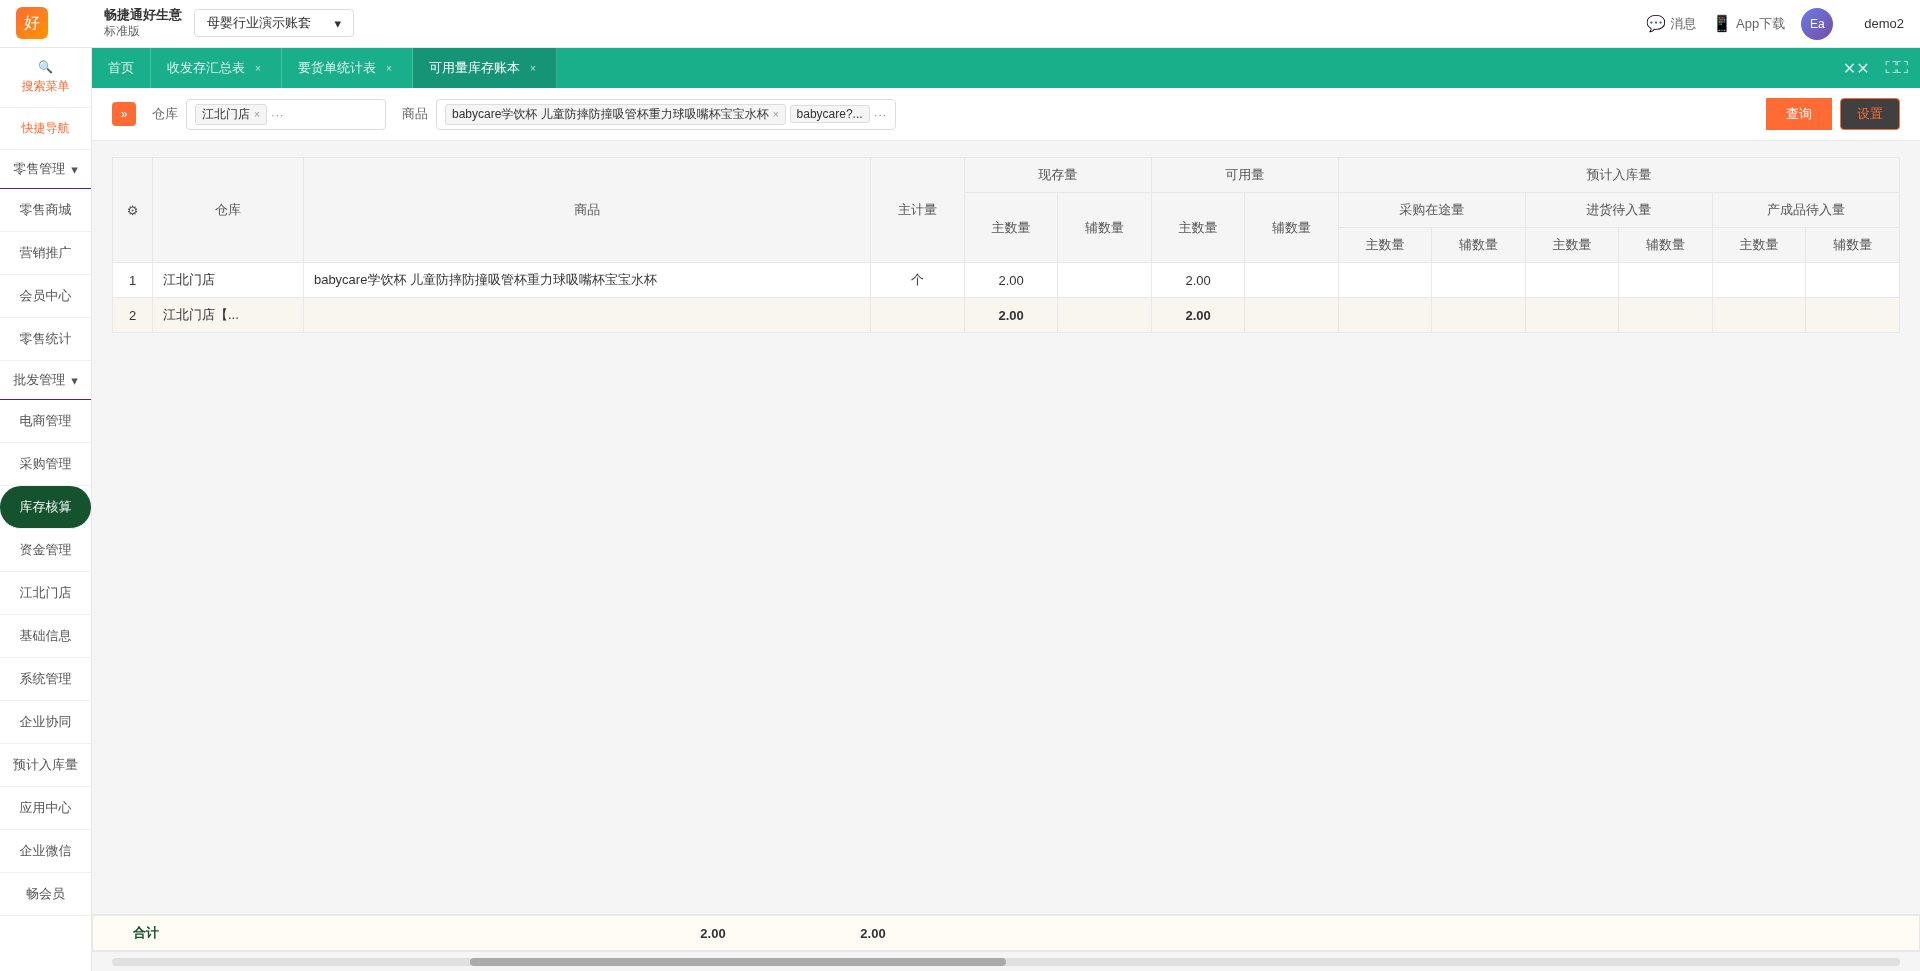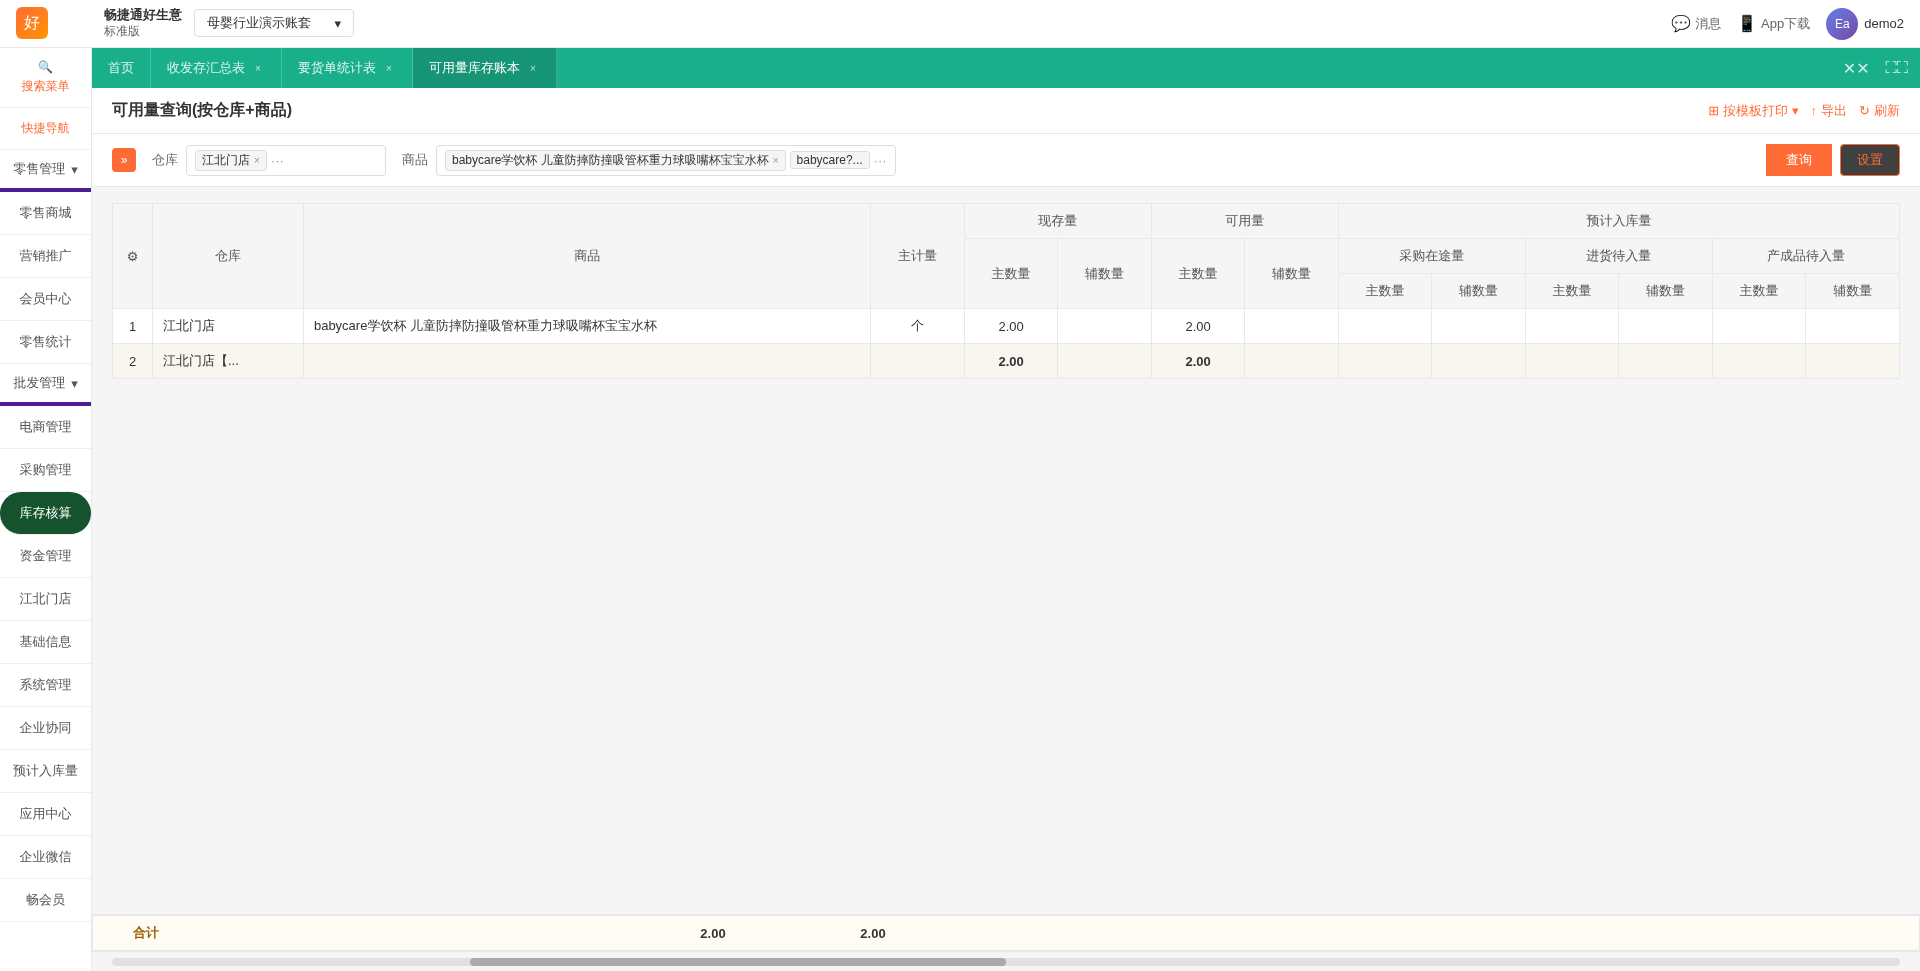--- a/index.html
+++ b/index.html
@@ -73,21 +73,21 @@
       width: 32px;
       height: 32px;
       border-radius: 50%;
       background: linear-gradient(135deg, #667eea, #764ba2);
       display: flex;
       align-items: center;
       justify-content: center;
       color: white;
       font-size: 12px;
     }
-    .username { color: #333; font-size: 13px; }
+    .username { color: #333; font-size: 13px; margin-left: 25px; }
 
     
     .main-layout {
       display: flex;
       flex: 1;
       overflow: hidden;
     }
 
     
     .sidebar {
@@ -115,21 +115,21 @@
     .sidebar-item.special {
       color: #ff6b35;
       font-size: 12px;
     }
     .sidebar-section-header {
       padding: 10px 8px;
       text-align: center;
       cursor: pointer;
       color: #555;
       font-size: 13px;
-      border-bottom: 4px solid #4c1d95;
+      border-bottom: 1px solid #4c1d95;
       display: flex;
       align-items: center;
       justify-content: center;
       gap: 6px;
     }
 
     
     .content-area {
       flex: 1;
       display: flex;
@@ -354,21 +354,21 @@
       display: flex;
       align-items: center;
       padding: 8px 20px;
       flex-shrink: 0;
       font-size: 13px;
       font-weight: bold;
     }
     .footer-label {
       width: 140px;
       text-align: center;
-      color: #a16207;
+      color: #14532d;
     }
 
     
     .scrollbar-area {
       height: 20px;
       background: #f5f5f5;
       border-top: 1px solid #e8e8e8;
       display: flex;
       align-items: center;
       padding: 0 20px;
@@ -516,38 +516,20 @@
         <span class="close-btn icon-close"></span>
       </div>
       <div class="tab-bar-actions">
         <span class="tab-bar-action-btn icon-close-window">✕</span>
         <span class="tab-bar-action-btn icon-fullscreen">⛶</span>
       </div>
     </div>
 
     <div class="page-content">
 
-      <div class="page-header">
-        <div class="page-title">可用量查询(按仓库+商品)</div>
-        <div class="page-header-actions">
-          <div class="header-action-btn">
-            <span>⊞</span>
-            <span>按模板打印</span>
-            <span class="icon-chevron-down"></span>
-          </div>
-          <div class="header-action-btn">
-            <span>↑</span>
-            <span>导出</span>
-          </div>
-          <div class="header-action-btn">
-            <span>↻</span>
-            <span>刷新</span>
-          </div>
-        </div>
-      </div>
 
       <div class="filter-bar">
         <div class="filter-expand-btn">
           <span>»</span>
         </div>
         <div class="filter-group">
           <span class="filter-label">仓库</span>
           <div class="filter-input">
             <div class="filter-tag">
               <span>江北门店</span>

